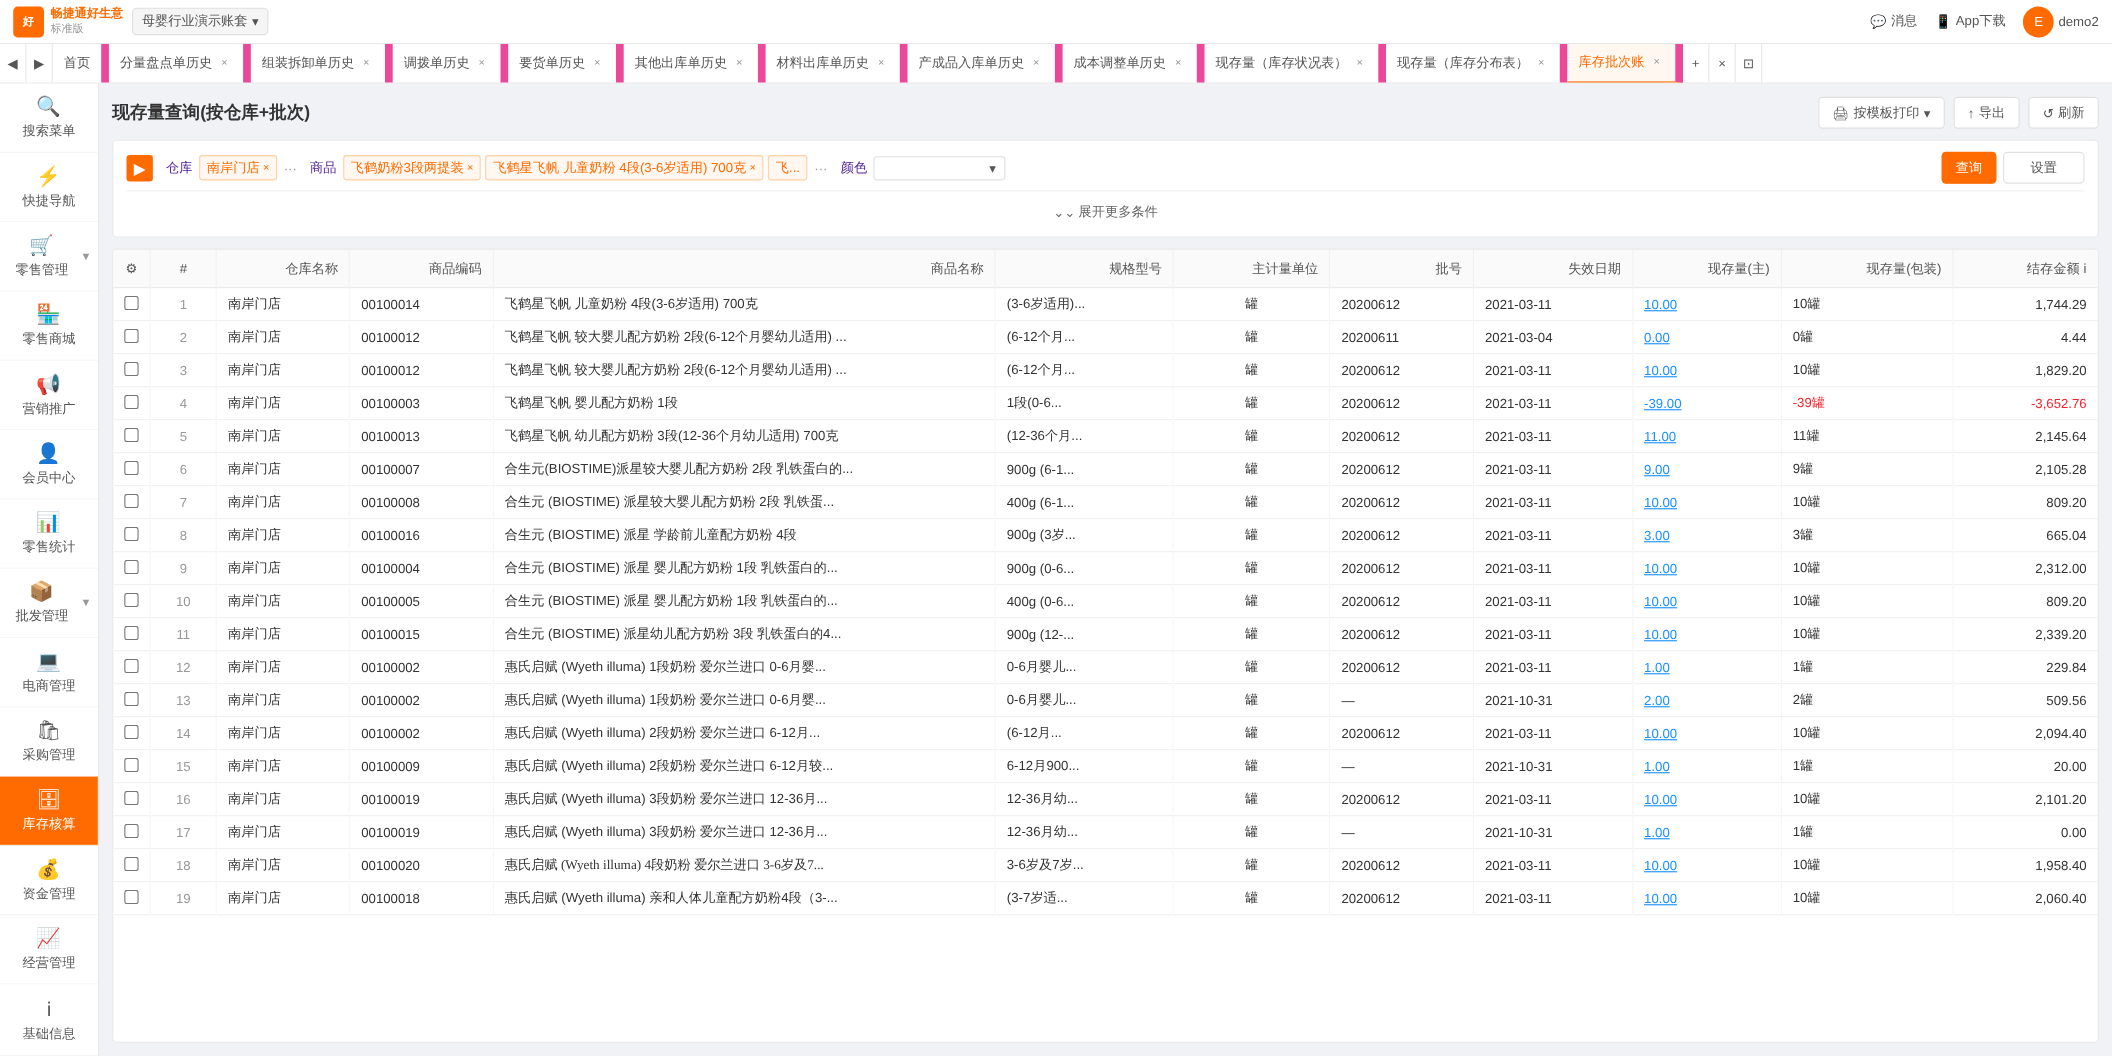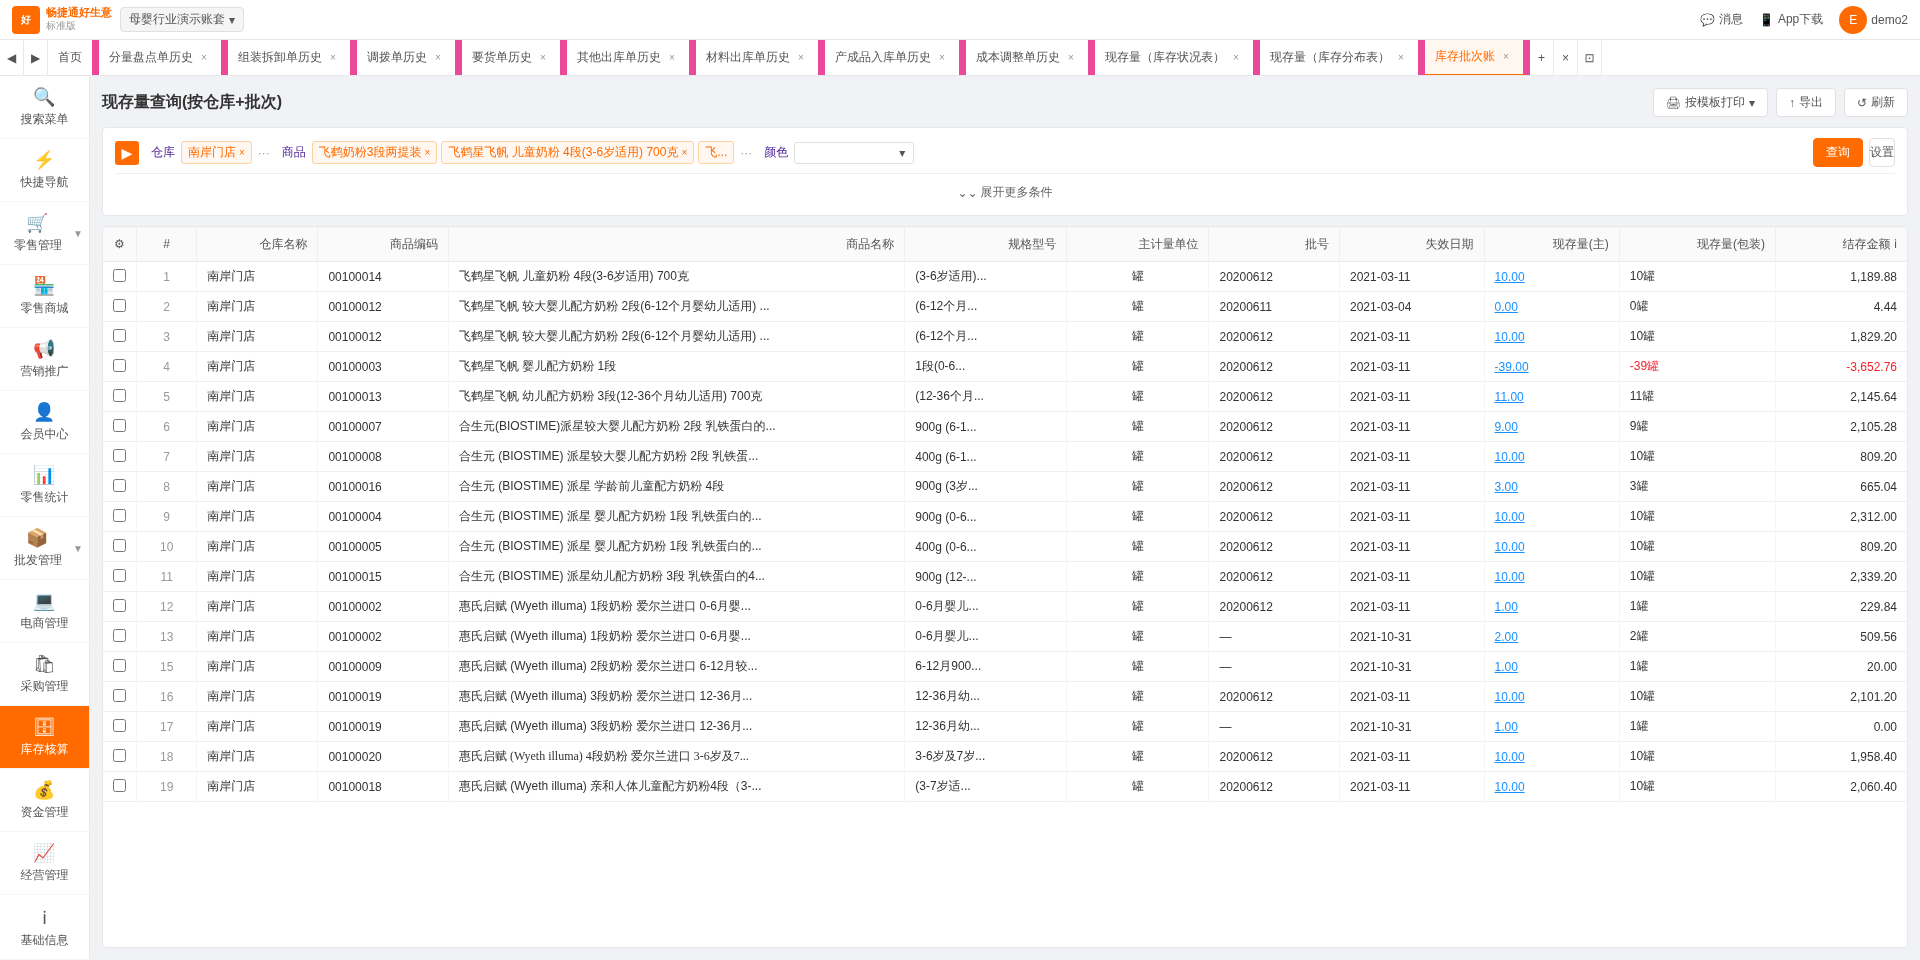--- a/index.html
+++ b/index.html
@@ -341,21 +341,21 @@
     .collapse-arrow {
       font-size: 10px;
       color: #999;
     }
 
     
     .settings-btn {
       display: inline-flex;
       align-items: flex-end;
       gap: 4px;
-      padding: 5px 0;
+      padding: 5px 24px;
       border-radius: 4px;
       cursor: pointer;
       font-size: 12px;
       border: 1px solid #e0e0e0;
       background: #fff;
       color: #555;
     }
 
     
     .expand-conditions {
@@ -632,21 +632,21 @@
     <td class="row-num text-center">1</td>
     <td>南岸门店</td>
     <td>00100014</td>
     <td style="max-width:260px;overflow:hidden;text-overflow:ellipsis;">飞鹤星飞帆 儿童奶粉 4段(3-6岁适用) 700克</td>
     <td>(3-6岁适用)...</td>
     <td class="text-center">罐</td>
     <td>20200612</td>
     <td>2021-03-11</td>
     <td class="text-link">10.00</td>
     <td class="">10罐</td>
-    <td class="text-right">1,189.88</td>
+    <td class="text-right">1,744.29</td>
   </tr>
               <tr>
     <td class="text-center">
       <input type="checkbox" style="">
     </td>
     <td class="row-num text-center">2</td>
     <td>南岸门店</td>
     <td>00100012</td>
     <td style="max-width:260px;overflow:hidden;text-overflow:ellipsis;">飞鹤星飞帆 较大婴儿配方奶粉 2段(6-12个月婴幼儿适用) ...</td>
     <td>(6-12个月...</td>
@@ -830,20 +830,36 @@
     <td>—</td>
     <td>2021-10-31</td>
     <td class="text-link">2.00</td>
     <td class="">2罐</td>
     <td class="text-right">509.56</td>
   </tr>
               <tr>
     <td class="text-center">
       <input type="checkbox" style="">
     </td>
+    <td class="row-num text-center">14</td>
+    <td>南岸门店</td>
+    <td>00100002</td>
+    <td style="max-width:260px;overflow:hidden;text-overflow:ellipsis;">惠氏启赋 (Wyeth illuma) 2段奶粉 爱尔兰进口 6-12月...</td>
+    <td>(6-12月...</td>
+    <td class="text-center">罐</td>
+    <td>20200612</td>
+    <td>2021-03-11</td>
+    <td class="text-link">10.00</td>
+    <td class="">10罐</td>
+    <td class="text-right">2,094.40</td>
+  </tr>
+              <tr>
+    <td class="text-center">
+      <input type="checkbox" style="">
+    </td>
     <td class="row-num text-center">15</td>
     <td>南岸门店</td>
     <td>00100009</td>
     <td style="max-width:260px;overflow:hidden;text-overflow:ellipsis;">惠氏启赋 (Wyeth illuma) 2段奶粉 爱尔兰进口 6-12月较...</td>
     <td>6-12月900...</td>
     <td class="text-center">罐</td>
     <td>—</td>
     <td>2021-10-31</td>
     <td class="text-link">1.00</td>
     <td class="">1罐</td>

